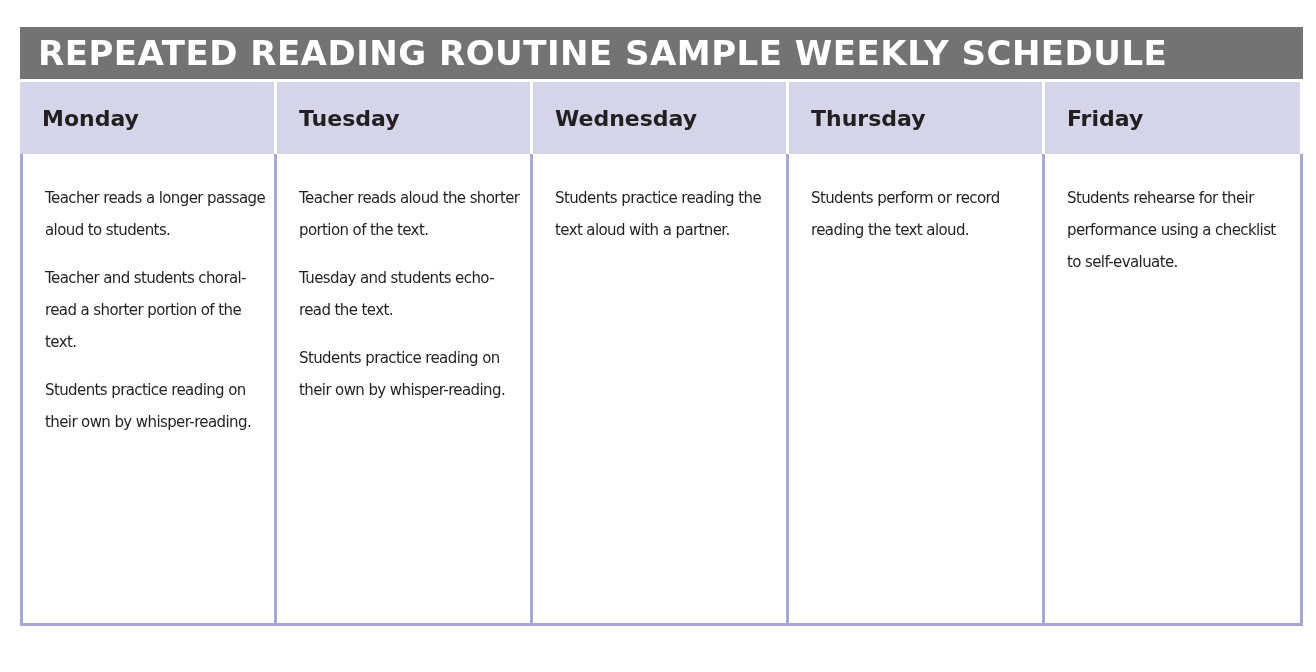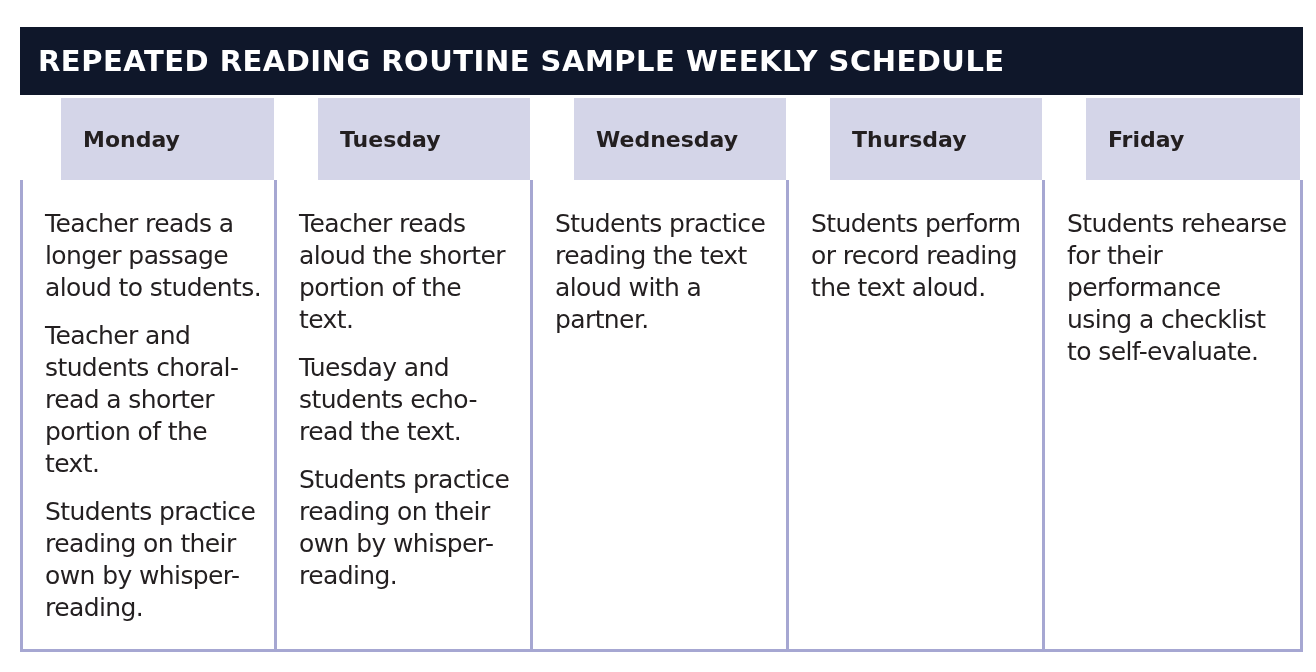--- a/index.html
+++ b/index.html
@@ -1,33 +1,33 @@
 <!DOCTYPE html>
 <html><head>
   <meta charset="utf-8">
   <style>
     html, body { margin: 0; padding: 0; background: #ffffff; }
     body { width: 1316px; height: 672px; position: relative; overflow: hidden; font-family: "DejaVu Sans", sans-serif; }
     .frame { position: absolute; left: 20px; top: 27px; width: 1283px; }
     .title-bar {
-      height: 68px; background: #0f172a; color: #ffffff;
+      height: 52px; background: #737373; color: #ffffff;
       display: flex; align-items: center; padding-left: 18px; box-sizing: border-box;
-      font-family: "DejaVu Sans", sans-serif; font-weight: bold; font-size: 29px; letter-spacing: 0.5px;
+      font-family: "DejaVu Sans", sans-serif; font-weight: bold; font-size: 34px; letter-spacing: 0.5px;
     }
     .grid { display: grid; grid-template-columns: 257px 256px 256px 256px 258px; margin-top: 3px; }
     .hcell {
-      background: #d4d5e8; height: 82px; display: flex; align-items: center; padding-left: 22px;
+      background: #d4d5e8; height: 72px; display: flex; align-items: center; padding-left: 22px;
       box-sizing: border-box; font-family: "DejaVu Sans", sans-serif; font-weight: bold; font-size: 22px;
-      color: #231f20; border-right: 3px solid #ffffff; margin-left: 41px;
+      color: #231f20; border-right: 3px solid #ffffff;
     }
     .hcell:last-child { border-right: none; }
     .bcell {
       height: 472px; box-sizing: border-box; padding: 28px 8px 0 22px;
       border-right: 3px solid #a6a7d2; border-bottom: 3px solid #a6a7d2;
-      font-family: "DejaVu Sans", sans-serif; font-size: 25px; line-height: 32px; color: #231f20;
+      font-family: "DejaVu Sans", sans-serif; font-size: 15px; line-height: 32px; color: #231f20;
       letter-spacing: -0.6px;
     }
     .bcell.first { border-left: 3px solid #a6a7d2; }
     .bcell p { margin: 0 0 16px 0; }
   </style>
 </head>
 <body>
 
 <div class="frame">
   <div class="title-bar">REPEATED READING ROUTINE SAMPLE WEEKLY SCHEDULE</div>

